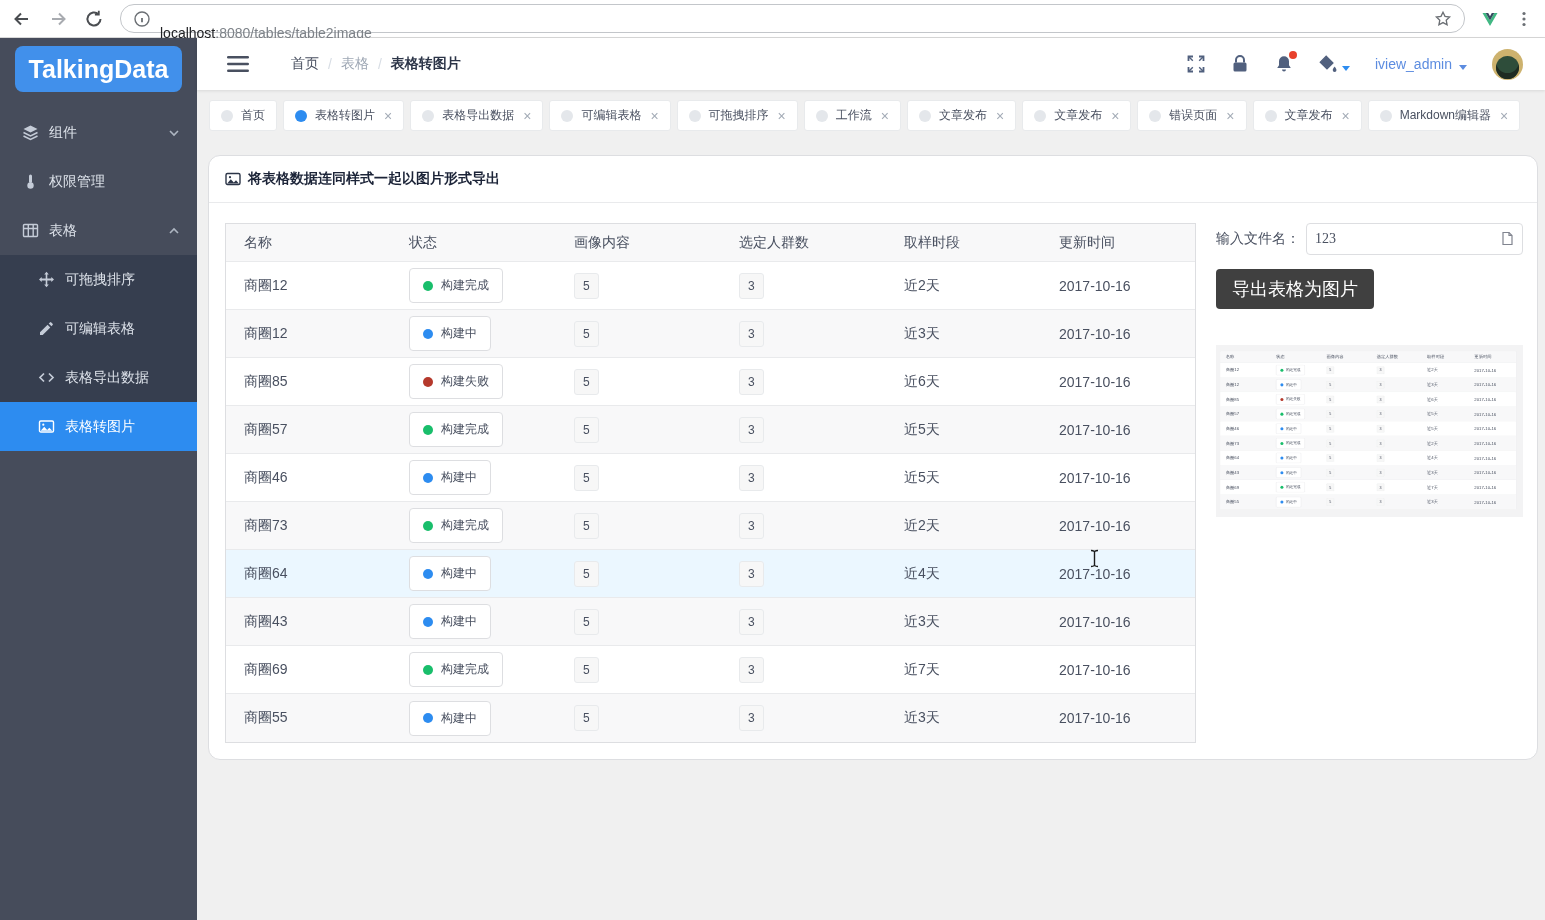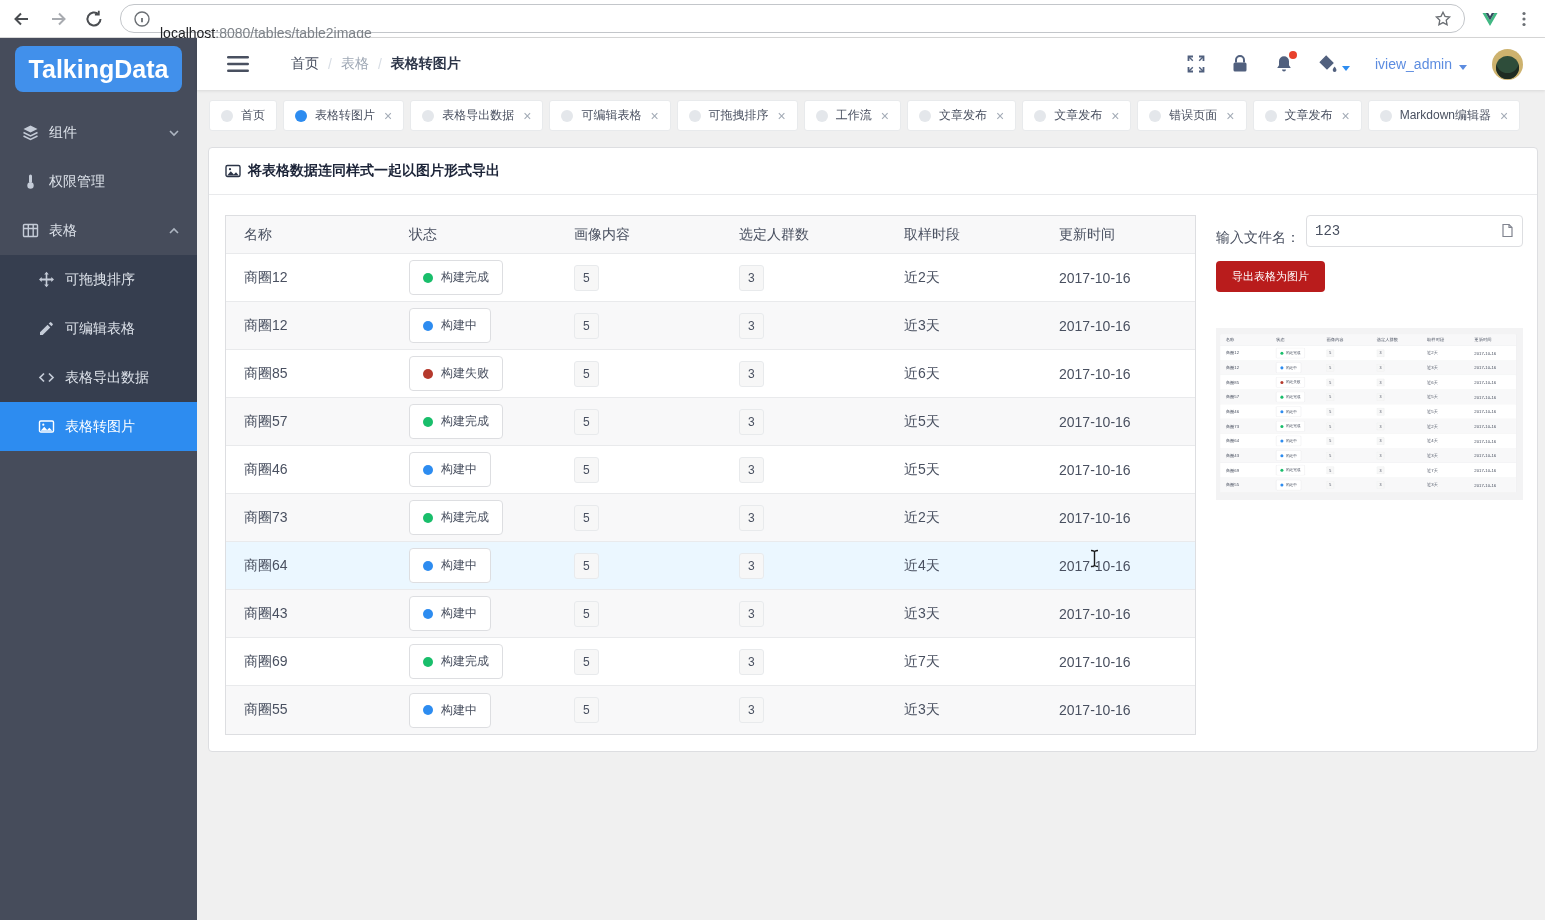--- a/index.html
+++ b/index.html
@@ -60,46 +60,46 @@
 
   
   .tagbar { padding:10px 8px 0 12px; display:flex; gap:6px; flex-wrap:nowrap; }
   .tag { height:31px; display:inline-flex; align-items:center; background:#fff; border:1px solid #e8eaec; border-radius:3px; padding:0 11px; font-size:12px; color:#495060; cursor:pointer; white-space:nowrap; }
   .tag .dot { width:12px; height:12px; border-radius:50%; background:#e4e7eb; margin-right:8px; flex:none; }
   .tag.active .dot { background:#2d8cf0; }
   .tag .x { margin-left:9px; color:#a3abb6; font-size:14px; line-height:1; }
 
   
   .page { padding:16px 7px 0 11px; }
-  .card { background:#fff; border:1px solid #dddee1; border-radius:4px; }
+  .card { background:#fff; border:1px solid #dddee1; border-radius:12px;margin-top:8px; }
   .card-header { padding:14px 16px; border-bottom:1px solid #e9eaec; display:flex; align-items:center; gap:7px; font-size:14px; font-weight:bold; color:#1c2438; }
   .card-header .ttl-ic { width:16px; height:16px; color:#2c3548; display:flex; }
   .card-header .ttl-ic svg { width:16px; height:16px; }
   .card-body { padding:20px 16px 16px; display:flex; align-items:flex-start; }
 
   
   .tbl { width:971px; border:1px solid #dddee1; font-size:14px; color:#495060; background:#fff; }
   .tr { display:flex; align-items:center; height:48px; border-bottom:1px solid #e9eaec; background:#fff; }
   .tr:last-child { border-bottom:none; }
   .tr.head { height:38px; background:#f8f8f9; border-bottom:1px solid #e9eaec; }
   .tr.stripe { background:#f8f8f9; }
   .tr.hover { background:#ebf7ff; }
   .cell { padding-left:18px; flex:none; white-space:nowrap; overflow:hidden; }
   .status-tag { display:inline-flex; align-items:center; gap:8px; background:#fff; border:1px solid #dddee1; border-radius:4px; padding:8px 13px; font-size:12px; color:#495060; }
   .sdot { width:10px; height:10px; border-radius:50%; flex:none; }
   .count-tag { display:inline-block; background:#f7f7f7; border:1px solid #e8eaec; border-radius:3px; padding:5px 8px; font-size:12px; color:#495060; }
 
   
   .side-panel { margin-left:20px; width:307px; flex:none; }
-  .file-row { display:flex; align-items:flex-end; font-size:14px; color:#495060; }
+  .file-row { display:flex; align-items:center; font-size:14px; color:#495060; }
   .inp-wrap { position:relative; margin-left:6px; flex:1; }
-  .inp-wrap input { width:100%; height:32px; border:1px solid #dddee1; border-radius:4px; padding:0 28px 0 8px; font-size:14px; color:#495060; outline:none; font-family:Liberation Mono, monospace; background:#fff; }
+  .inp-wrap input { width:100%; height:32px; border:1px solid #dddee1; border-radius:4px; padding:0 28px 0 8px; font-size:14px; color:#495060; outline:none; font-family:Liberation Serif, serif; background:#fff; }
   .inp-wrap .doc { position:absolute; right:8px; top:8px; width:15px; height:15px; color:#80848f; }
   .inp-wrap .doc svg { width:15px; height:15px; }
-  .export-btn { margin-top:14px; background:#b91c1c; color:#fff; border:none; border-radius:4px; padding:8px 16px; font-size:11px; cursor:pointer; font-family:Liberation Sans, sans-serif; }
+  .export-btn { margin-top:14px; background:#404040; color:#fff; border:none; border-radius:4px; padding:8px 16px; font-size:18px; cursor:pointer; font-family:Liberation Sans, sans-serif; }
   .preview { margin-top:36px; width:307px; height:172px; background:#f3f3f4; padding:6px 4px; overflow:hidden; }
   .preview-scale { transform:scale(0.305); transform-origin:0 0; width:971px; }
 
   .cursor { position:absolute; left:1088px; top:549px; width:13px; height:19px; color:#1b1b1b; z-index:9; pointer-events:none; }
   .cursor svg { width:13px; height:19px; }
 </style>
 </head>
 <body>
 
 <div class="screen">

